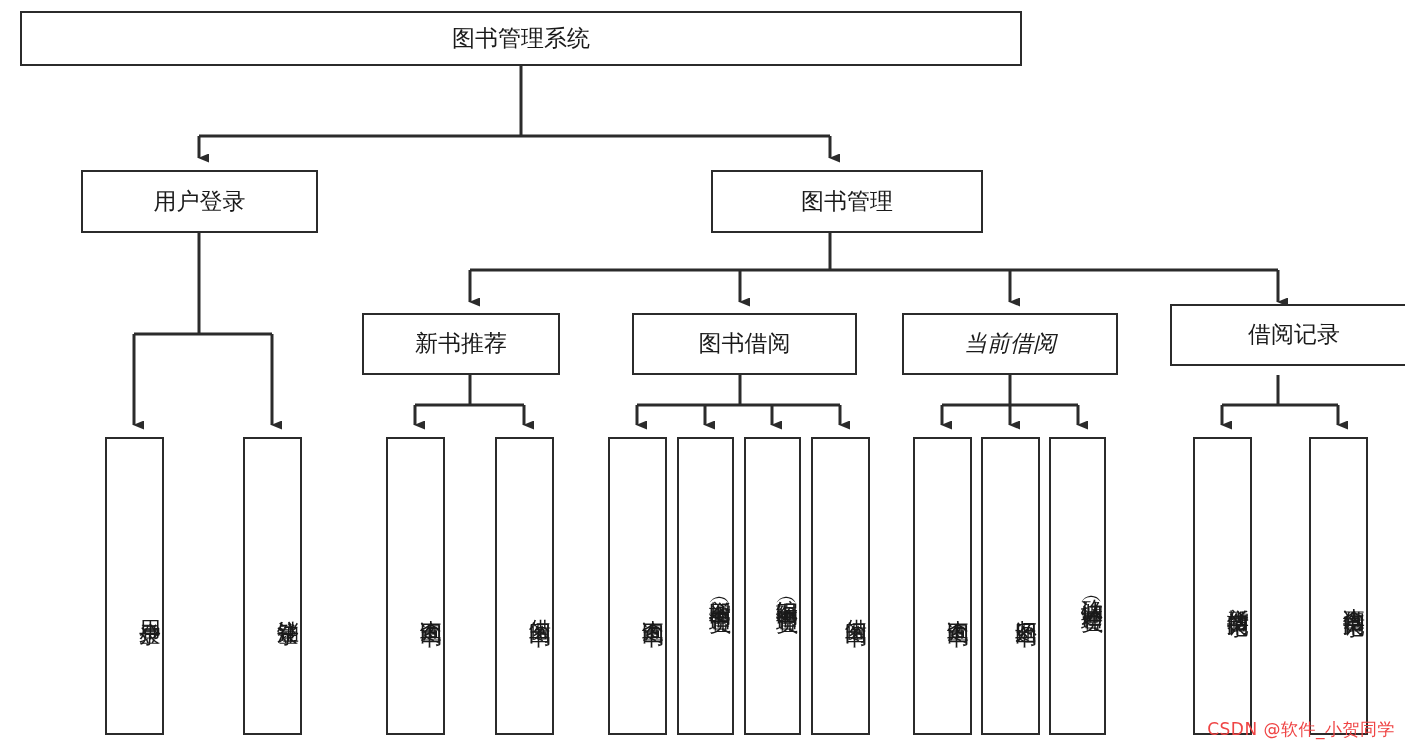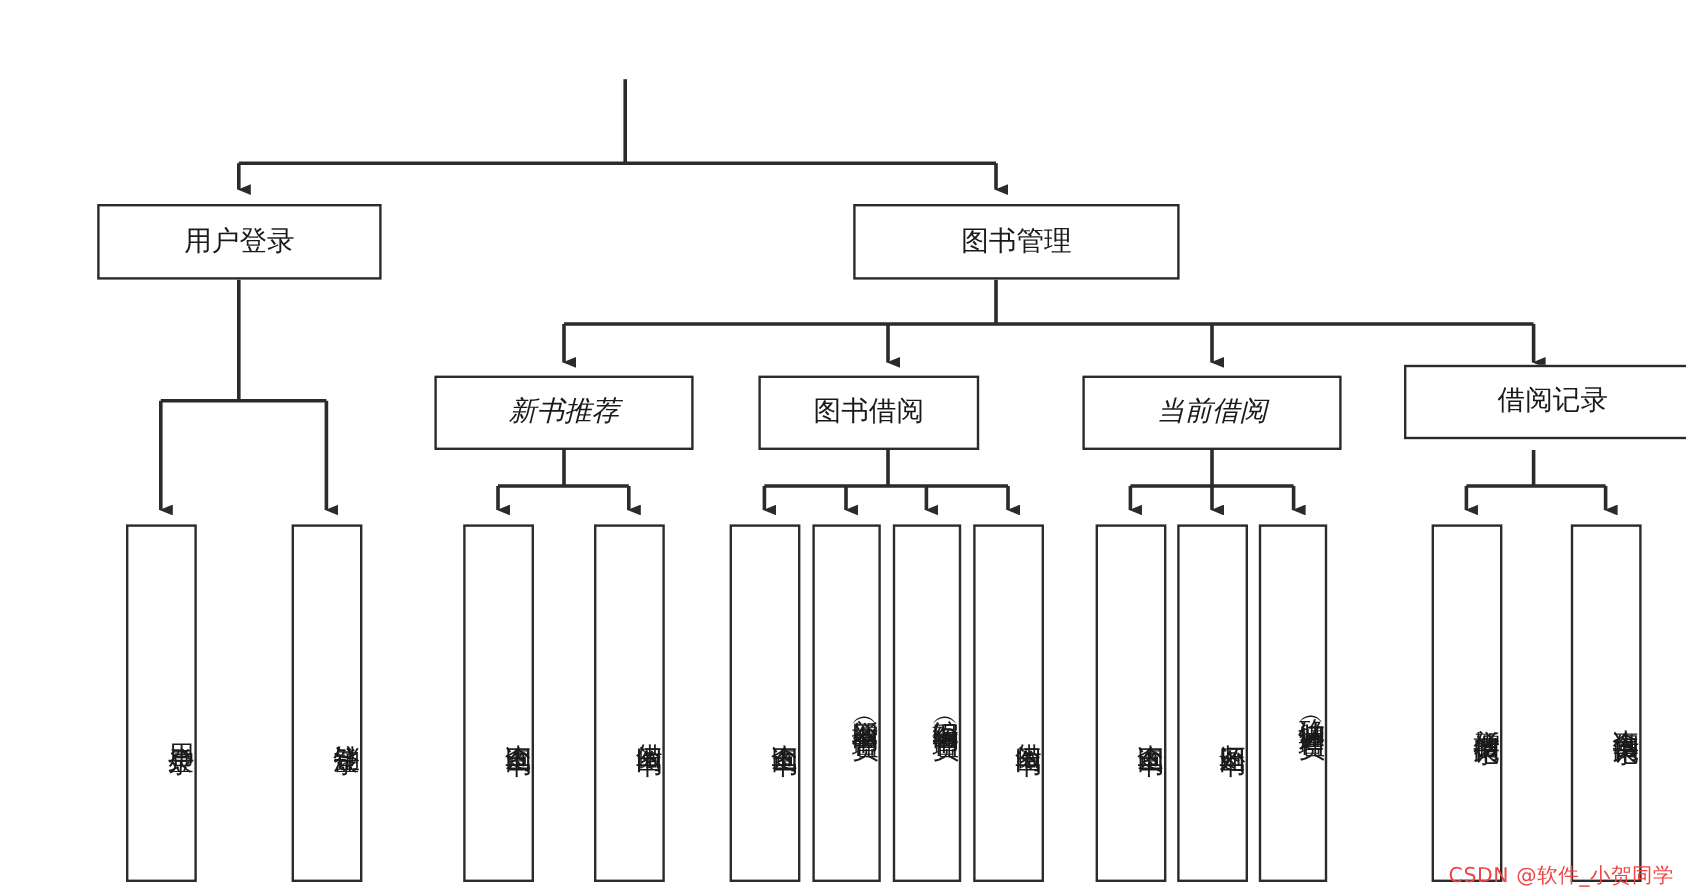--- a/index.html
+++ b/index.html
@@ -114,32 +114,35 @@
       <path d="M1010,405 L1010,425" marker-end="url(#arw)"></path>
       <path d="M1078,405 L1078,425" marker-end="url(#arw)"></path>
 
       <path d="M1278,375 L1278,405"></path>
       <path d="M1222,405 L1338,405"></path>
       <path d="M1222,405 L1222,425" marker-end="url(#arw)"></path>
       <path d="M1338,405 L1338,425" marker-end="url(#arw)"></path>
     </g>
   </svg>
 
+  <div class="node h" style="left:20px; top:11px; width:1002px; height:55px;">
+    <span class="txt">图书管理系统</span>
+  </div>
 
   <div class="node h" style="left:81px; top:170px; width:237px; height:63px;">
     <span class="txt">用户登录</span>
   </div>
   <div class="node h" style="left:711px; top:170px; width:272px; height:63px;">
     <span class="txt">图书管理</span>
   </div>
 
-  <div class="node h" style="left:362px; top:313px; width:216px; height:62px;font-style:italic;">
+  <div class="node h" style="left:362px; top:313px; width:198px; height:62px;">
     <span class="txt">新书推荐</span>
   </div>
-  <div class="node h" style="left:632px; top:313px; width:184px; height:62px;text-align:center;">
+  <div class="node h" style="left:632px; top:313px; width:225px; height:62px;text-align:center;">
     <span class="txt">图书借阅</span>
   </div>
   <div class="node h" style="left:902px; top:313px; width:216px; height:62px;font-style:italic;">
     <span class="txt">当前借阅</span>
   </div>
   <div class="node h" style="left:1170px; top:304px; width:248px; height:62px;">
     <span class="txt">借阅记录</span>
   </div>
 
   <div class="node v" style="left:105px; top:437px; width:59px; height:298px;">

